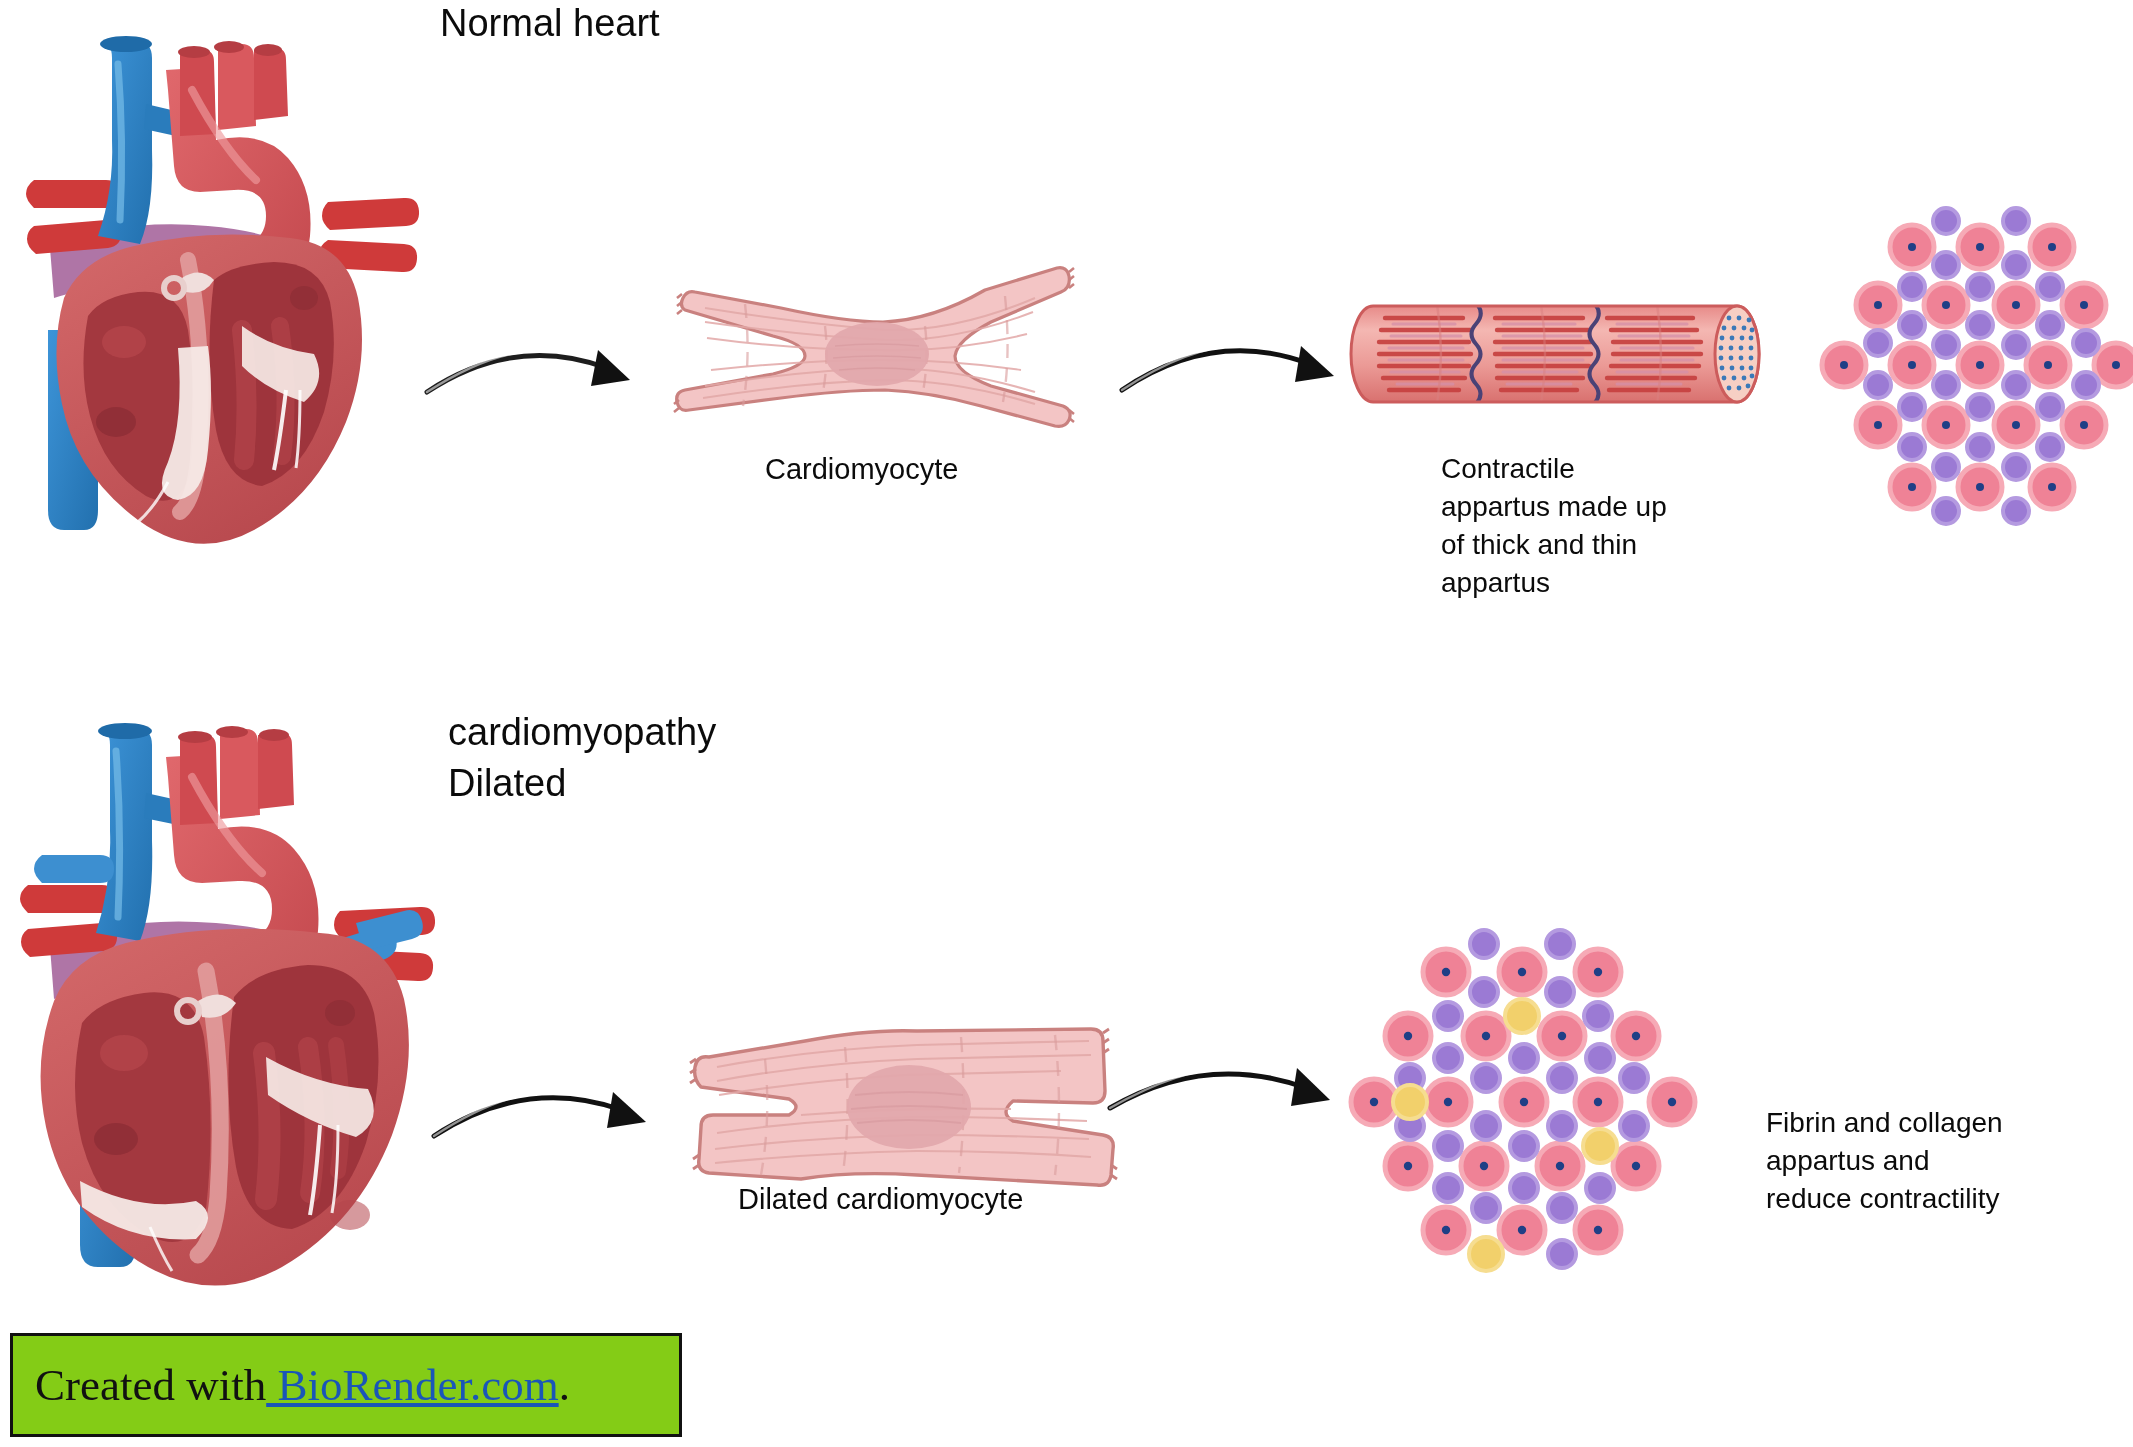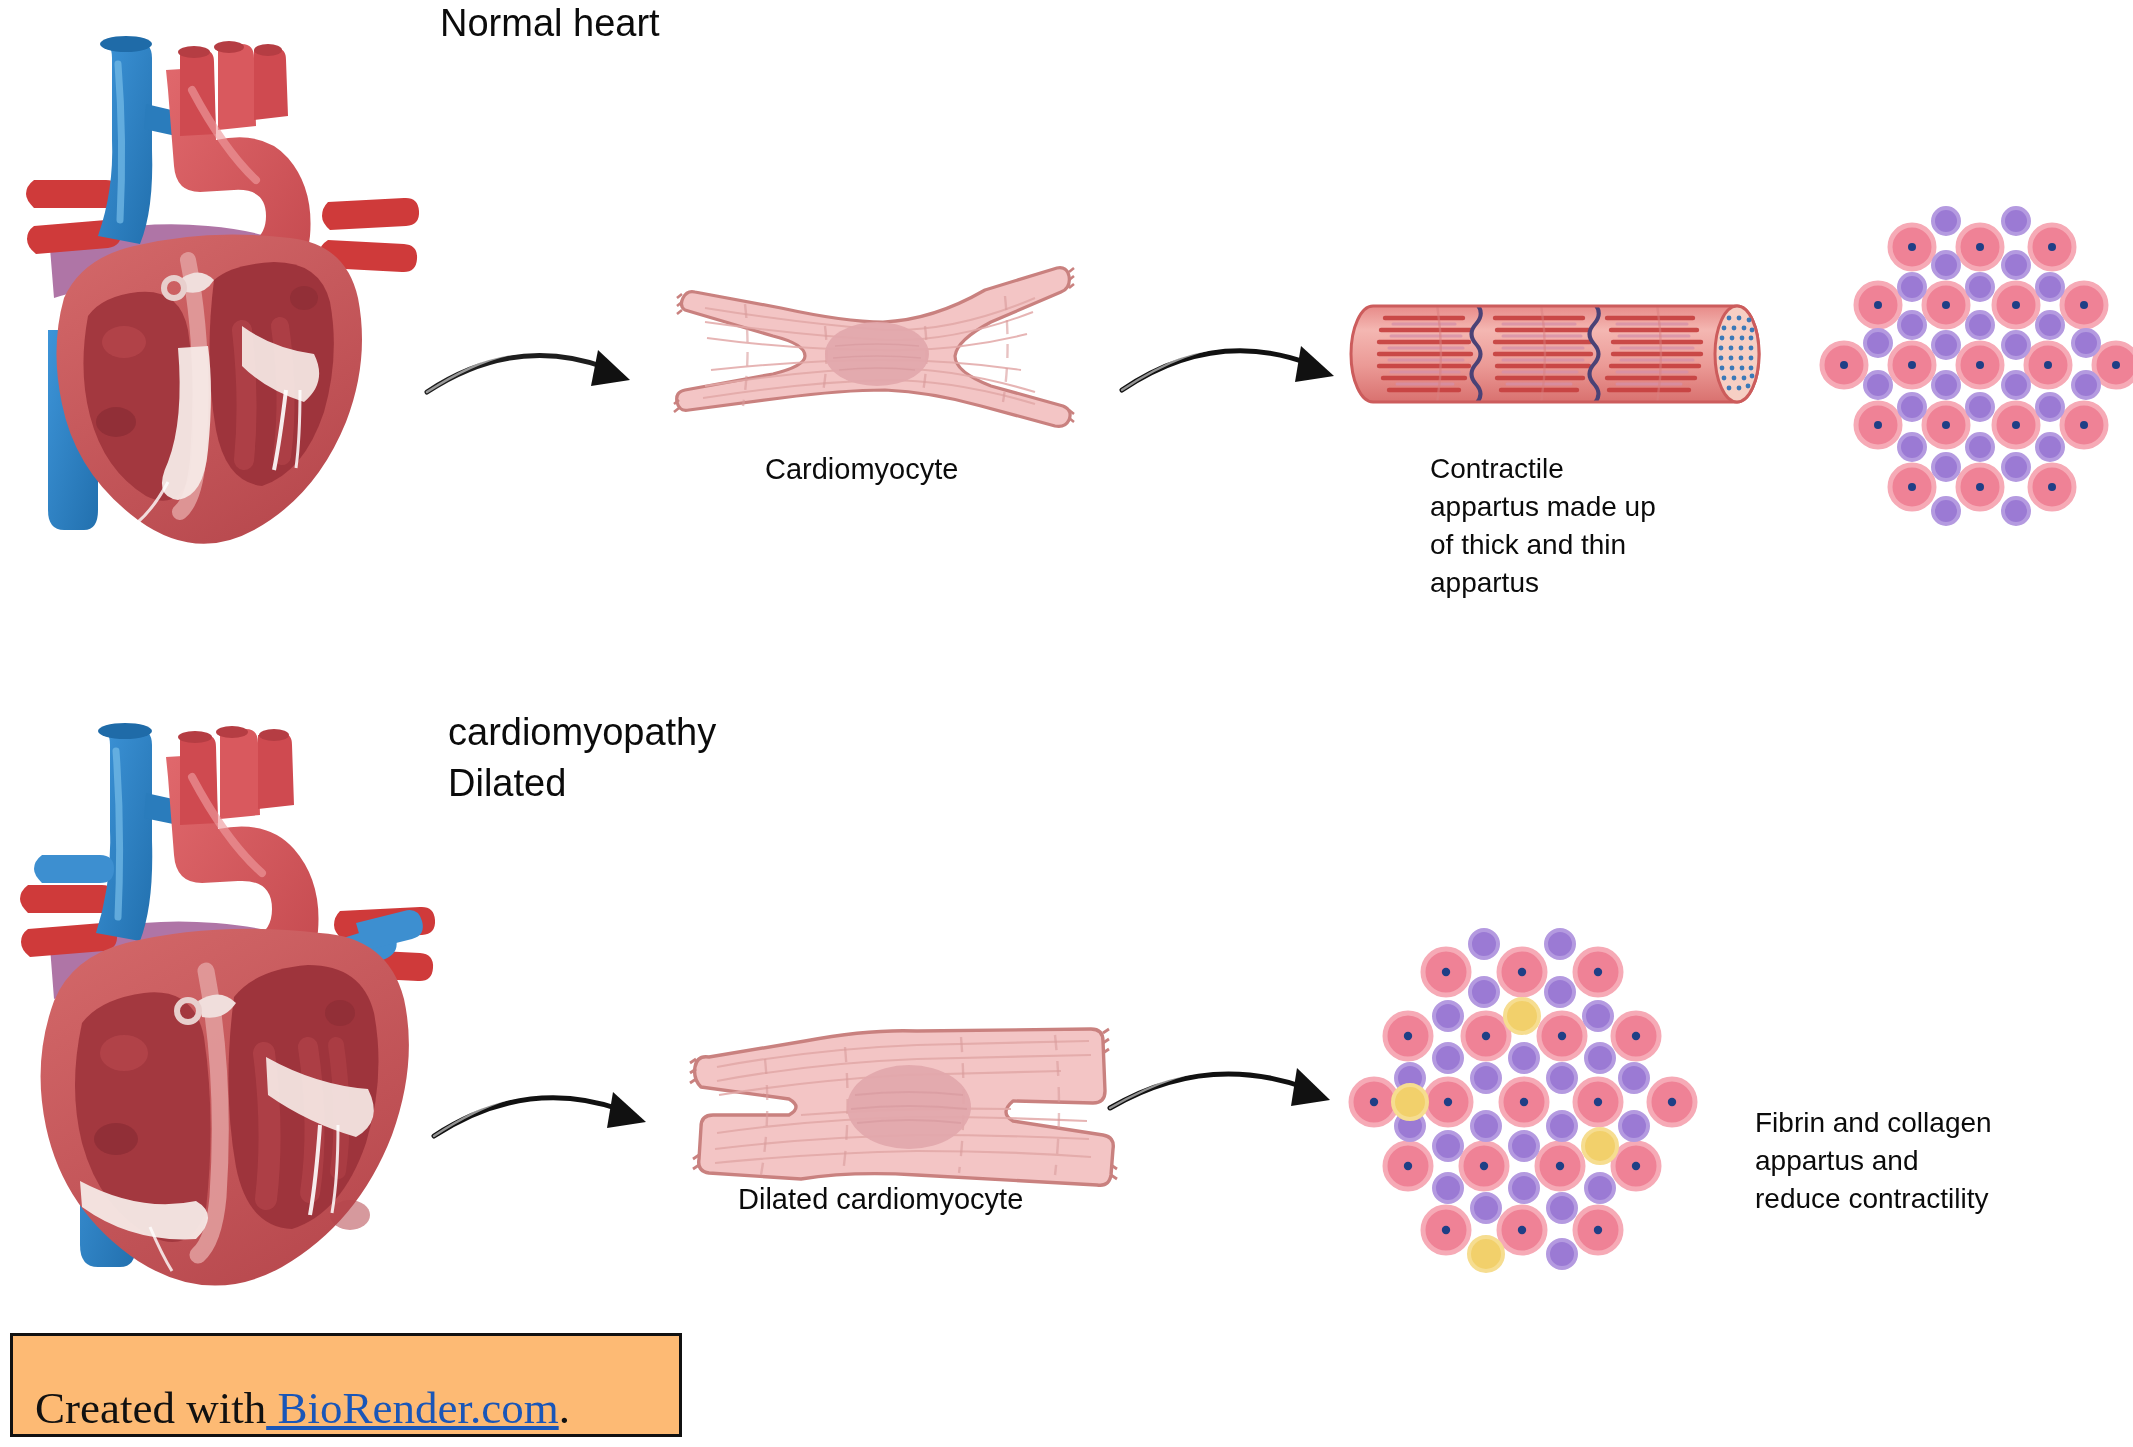--- a/index.html
+++ b/index.html
@@ -3,24 +3,24 @@
 <meta charset="utf-8">
 <style>
   html,body{margin:0;padding:0;background:#ffffff;}
   body{width:2133px;height:1447px;position:relative;overflow:hidden;
        font-family:"Liberation Sans",sans-serif;color:#000;}
   .canvas{position:absolute;inset:0;}
   .abs{position:absolute;}
   .label{font-family:"Liberation Sans",sans-serif;color:#0b0b0b;line-height:1.33;}
   .title{font-size:38px;}
   .caption{font-size:29px;}
-  .para{font-size:28px;line-height:1.36;}
+  .para{font-size:28px;line-height:1.36;margin-left:11px;}
   .br-box{position:absolute;left:10px;top:1333px;width:672px;height:104px;
-          border:3px solid #111;background:#fdba74;box-sizing:border-box;
-          display:flex;align-items:flex-end;}
+          border:3px solid #111;background:#84cc16;box-sizing:border-box;
+          display:flex;align-items:center;}
   .br-text{font-family:"Liberation Serif",serif;font-size:45px;color:#111;
            padding-left:22px;white-space:nowrap;}
   .br-link{color:#1a56b8;text-decoration:underline;}
   svg{display:block;overflow:visible;}
 </style>
 </head>
 <body>
 
 <div class="canvas">
 

